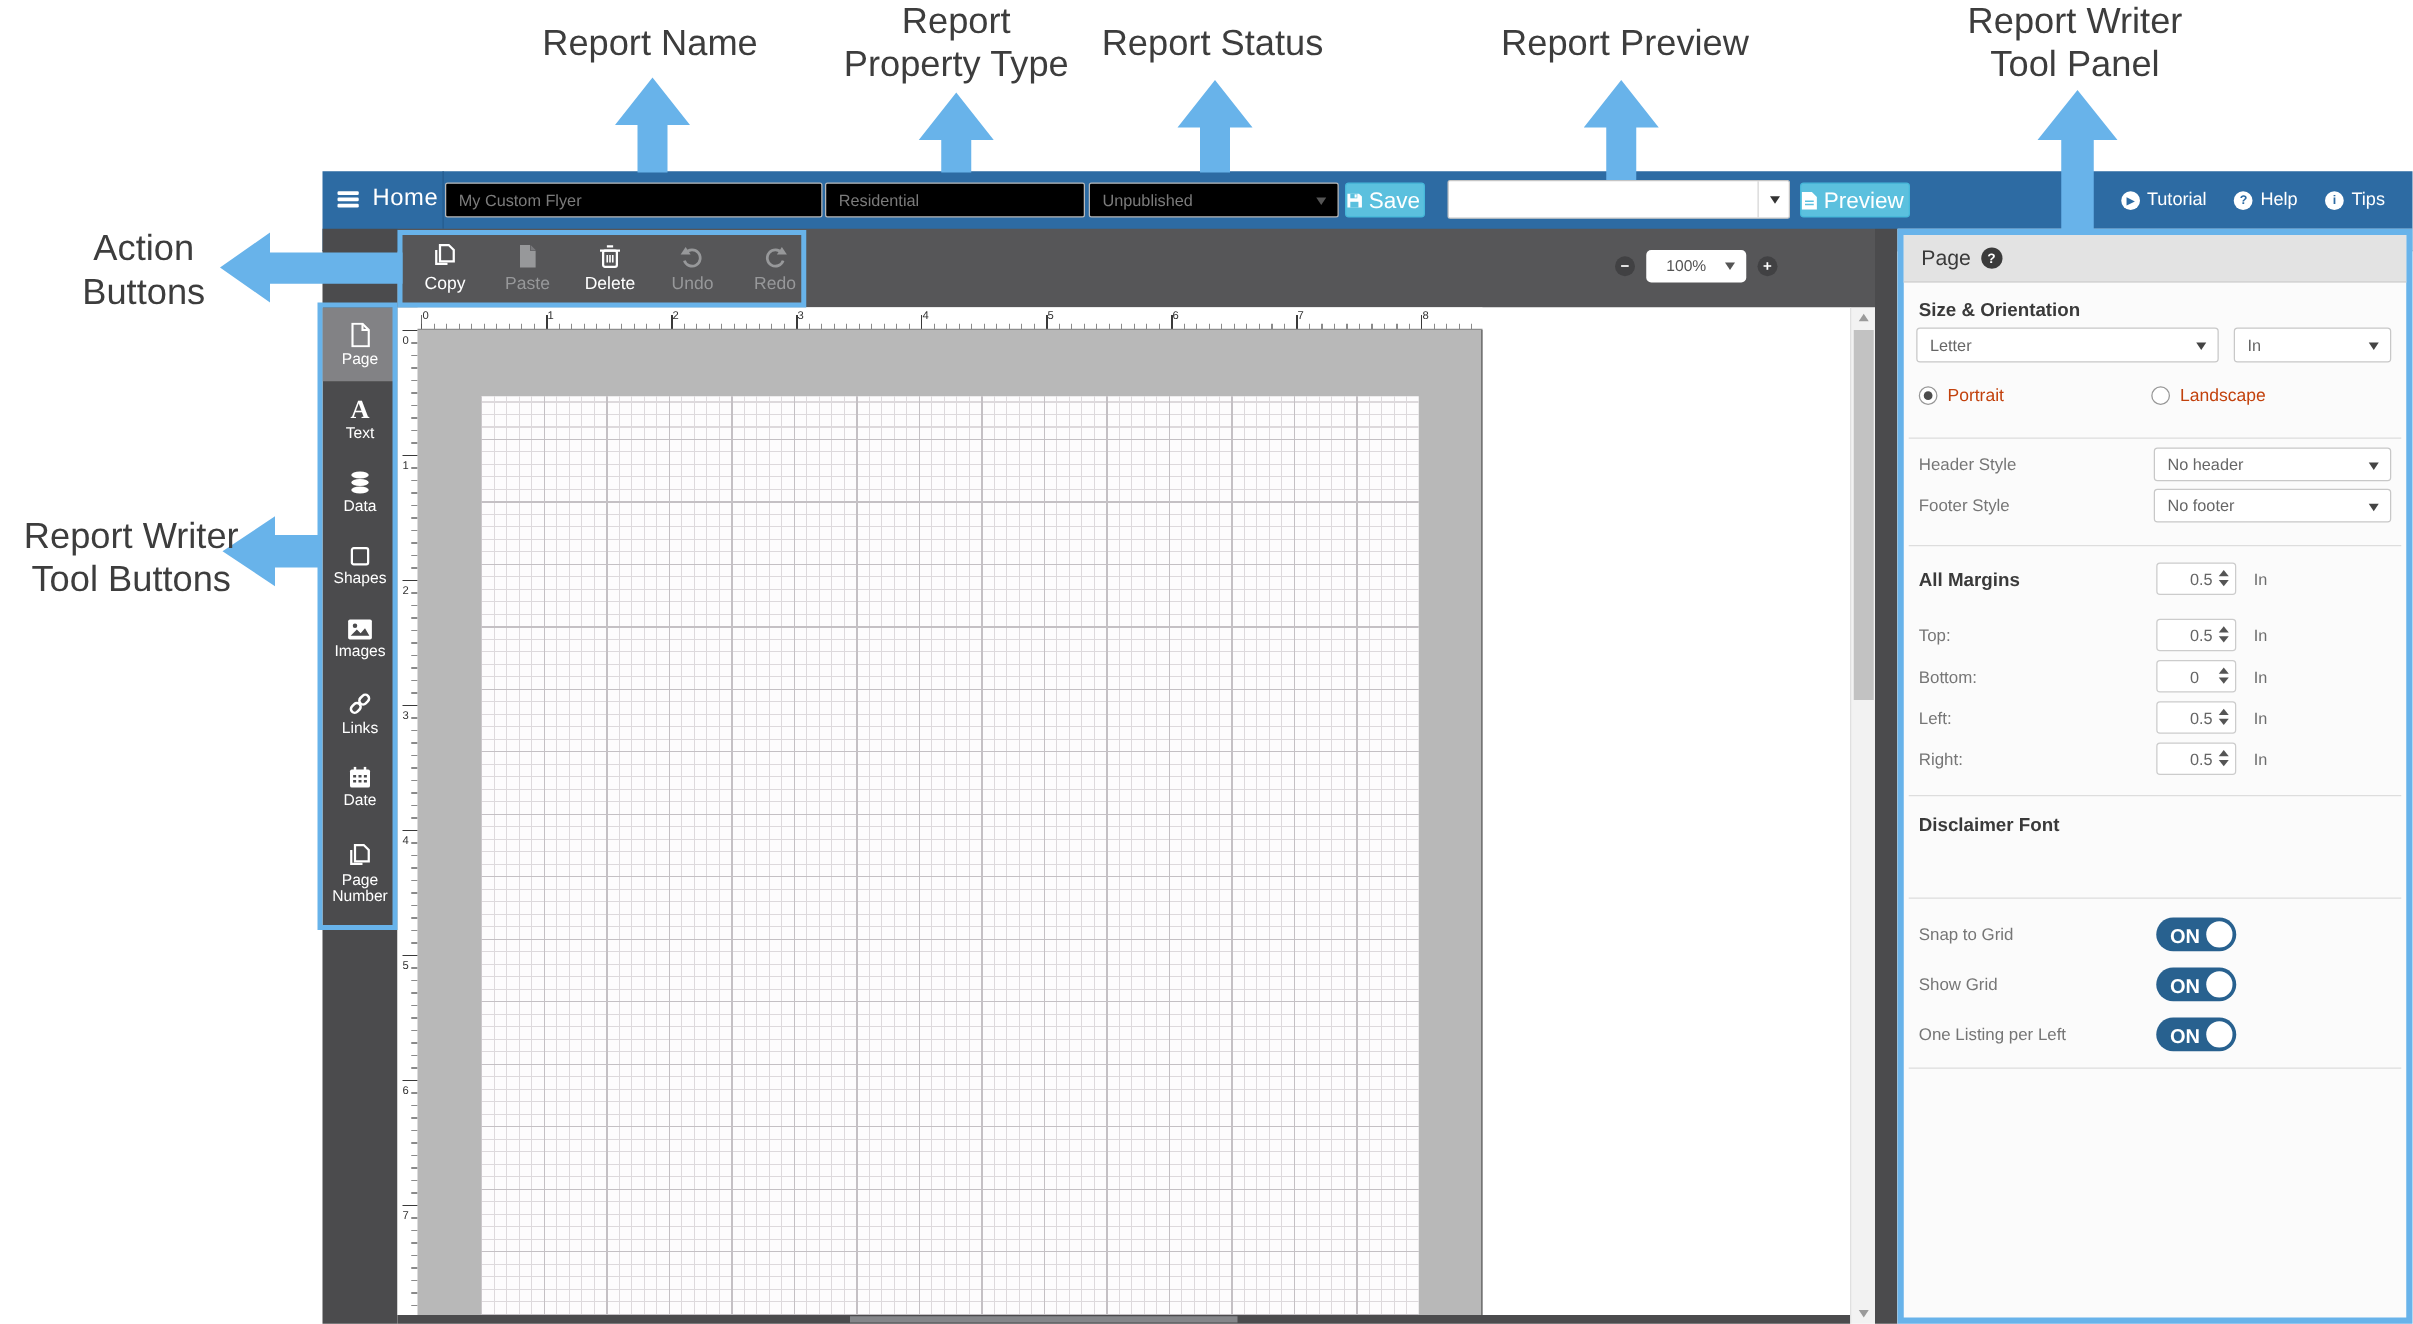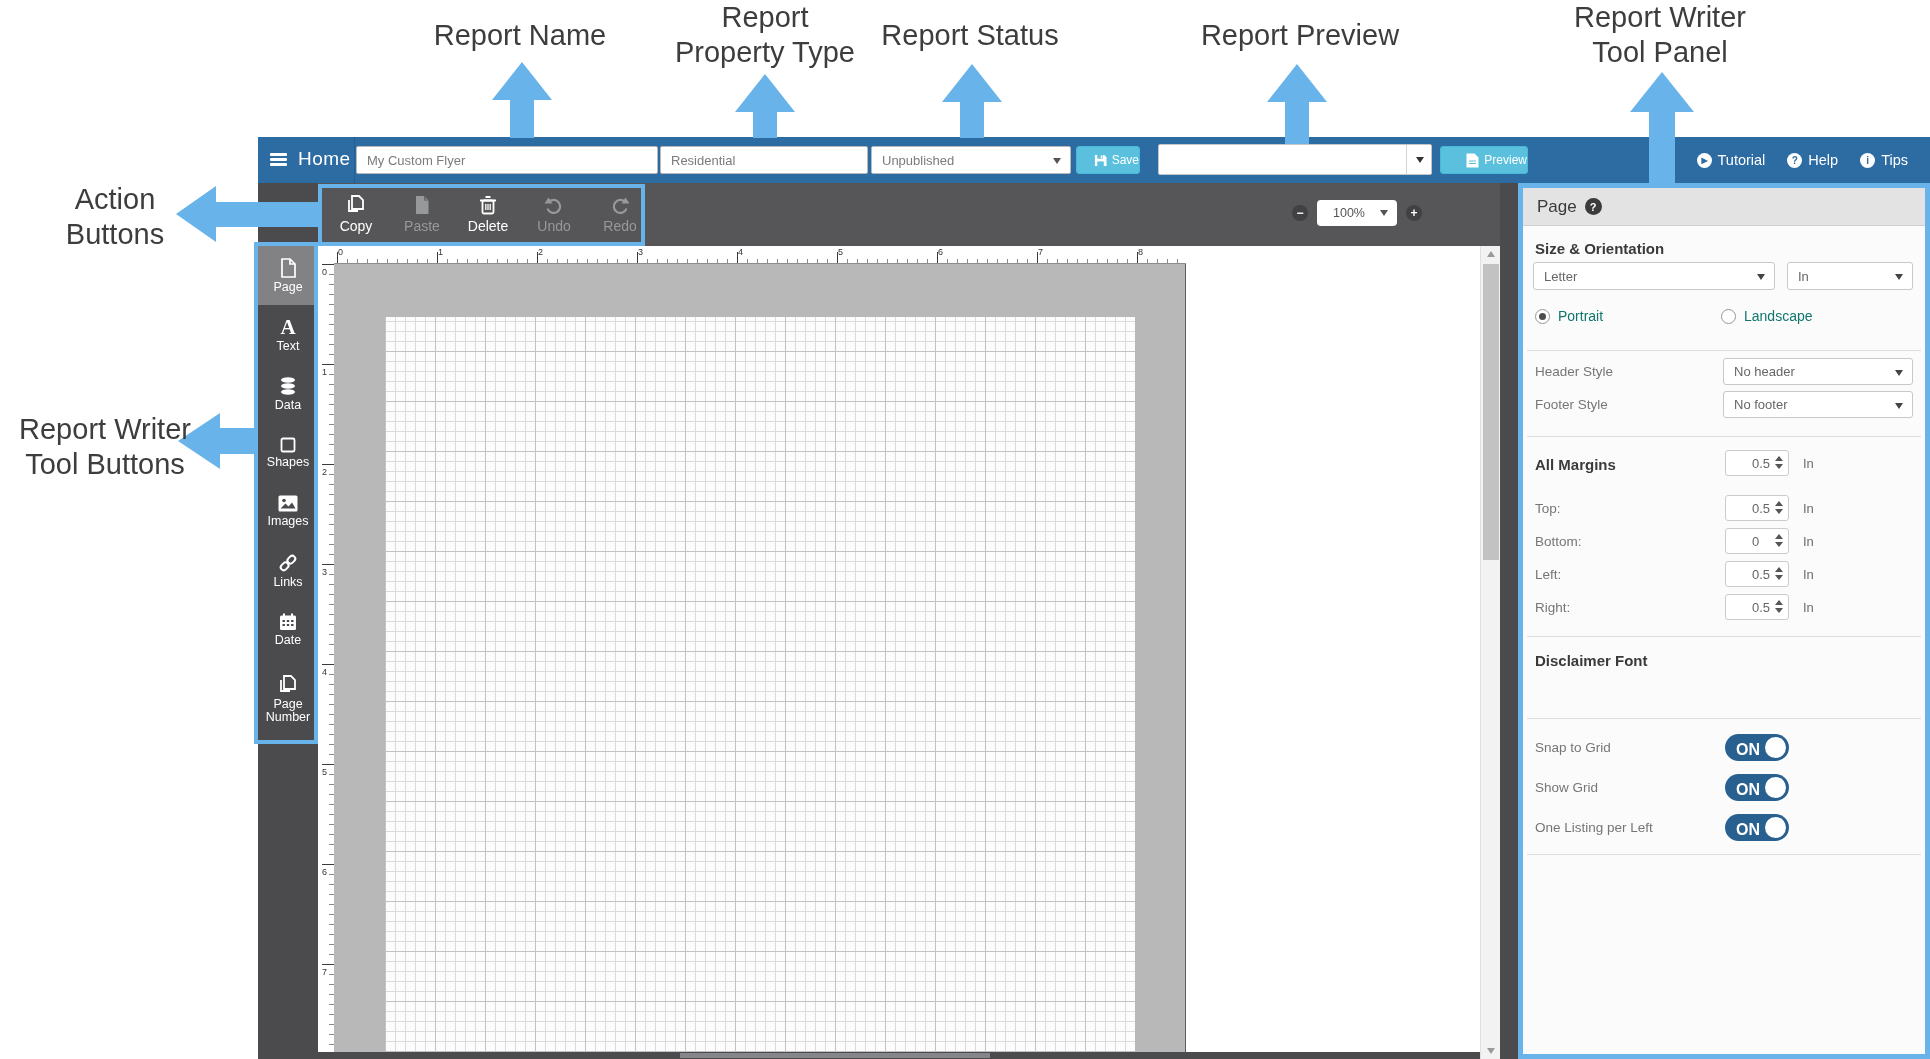--- a/index.html
+++ b/index.html
@@ -12,27 +12,27 @@
   #arrow-overlay { position:absolute; left:0; top:0; z-index:11; pointer-events:none; }
 
   
   #topbar { position:absolute; left:258px; top:137px; width:1672px; height:64px;
     background:#2d6ba3; border-bottom:1px solid #245887; z-index:1; }
   #hamburger { position:absolute; left:12px; top:16px; width:17px; height:13px;
     display:flex; flex-direction:column; justify-content:space-between; cursor:pointer;}
   #hamburger i { display:block; height:2.6px; background:#fff; border-radius:1px; }
   .home-label { position:absolute; left:40px; top:11px; color:#fff; font-size:19px; letter-spacing:.5px; }
   .tb-divider { position:absolute; left:96px; top:0; width:1px; height:46px; background:#255c8e; }
-  .tb-field { position:absolute; top:9px; height:28px; background:#ffffff; border:1px solid #b9b9b9;
+  .tb-field { position:absolute; top:9px; height:28px; background:#000000; border:1px solid #b9b9b9;
     border-radius:2px; color:#7b7b7b; font-size:13px; display:flex; align-items:center; padding:0 10px; }
   .tb-caret { position:absolute; right:9px; top:11px; width:0; height:0;
     border-left:4.5px solid transparent; border-right:4.5px solid transparent; border-top:6px solid #555; }
   .blue-btn { position:absolute; top:9px; height:28px; background:#5bc0de; border:1px solid #46b8da;
-    border-radius:3px; color:#fff; font-size:12px; display:flex; align-items:center;
-    justify-content:flex-end; gap:5px; cursor:pointer; }
+    border-radius:3px; color:#fff; font-size:18px; display:flex; align-items:center;
+    justify-content:flex-start; gap:5px; cursor:pointer; }
   #preview-combo { position:absolute; left:900px; top:7px; width:274px; height:31px; background:#fff;
     border:1px solid #c5c5c5; border-radius:2px; }
   #preview-combo .cell { position:absolute; right:0; top:0; width:25px; height:29px;
     border-left:1px solid #d5d5d5; }
   #preview-combo .tb-caret { right:7px; top:12px; border-top-color:#333; }
   #topbar-links { position:absolute; right:22px; top:0; height:46px; display:flex;
     align-items:center; gap:22px; }
   .tb-link { color:#fff; font-size:14.5px; display:flex; align-items:center; gap:6px; cursor:pointer; }
   .cglyph { width:15px; height:15px; border-radius:50%; background:#fff; color:#2d6ba3;
     font-size:10px; font-weight:bold; display:inline-flex; align-items:center; justify-content:center; }
@@ -113,21 +113,21 @@
     font-weight:bold; display:inline-flex; align-items:center; justify-content:center; cursor:pointer; }
   .p-head { position:absolute; color:#3a3a3a; font-size:15px; font-weight:bold; }
   .p-label { position:absolute; color:#767676; font-size:13.5px; }
   .sel { position:absolute; background:#fff; border:1px solid #c8c8c8; border-radius:3px; color:#666;
     font-size:13px; display:flex; align-items:center; padding:0 10px; cursor:pointer; }
   .sel .tb-caret { border-top-color:#444; }
   .p-div { position:absolute; left:4px; width:394px; height:1px; background:#ddd; }
   .radio-row { position:absolute; display:flex; align-items:center; gap:8px; cursor:pointer; }
   .radio { width:15px; height:15px; border-radius:50%; border:1px solid #979797; background:#fff; position:relative; }
   .radio.checked::after { content:''; position:absolute; inset:3px; background:#4c4c4c; border-radius:50%; }
-  .radio-row span { color:#0f766e; font-size:14px; }
+  .radio-row span { color:#c2410c; font-size:14px; }
   .num { position:absolute; width:64px; height:26px; background:#fff; border:1px solid #ccc;
     border-radius:3px; color:#666; font-size:13px; display:flex; align-items:center; padding-left:26px; }
   .spin { position:absolute; right:5px; top:5px; display:flex; flex-direction:column; gap:3px; cursor:pointer; }
   .spin .u { width:0;height:0;border-left:4px solid transparent;border-right:4px solid transparent;border-bottom:5px solid #555; }
   .spin .d { width:0;height:0;border-left:4px solid transparent;border-right:4px solid transparent;border-top:5px solid #555; }
   .unit { position:absolute; color:#6d6d6d; font-size:13px; }
   .tog { position:absolute; width:64px; height:27px; border-radius:14px; background:#28618f; cursor:pointer; }
   .tog .on { position:absolute; left:11px; top:7px; color:#fff; font-size:16px; font-weight:bold; }
   .tog .knob { position:absolute; right:3px; top:3px; width:21px; height:21px; border-radius:50%; background:#fff; }
 </style>

